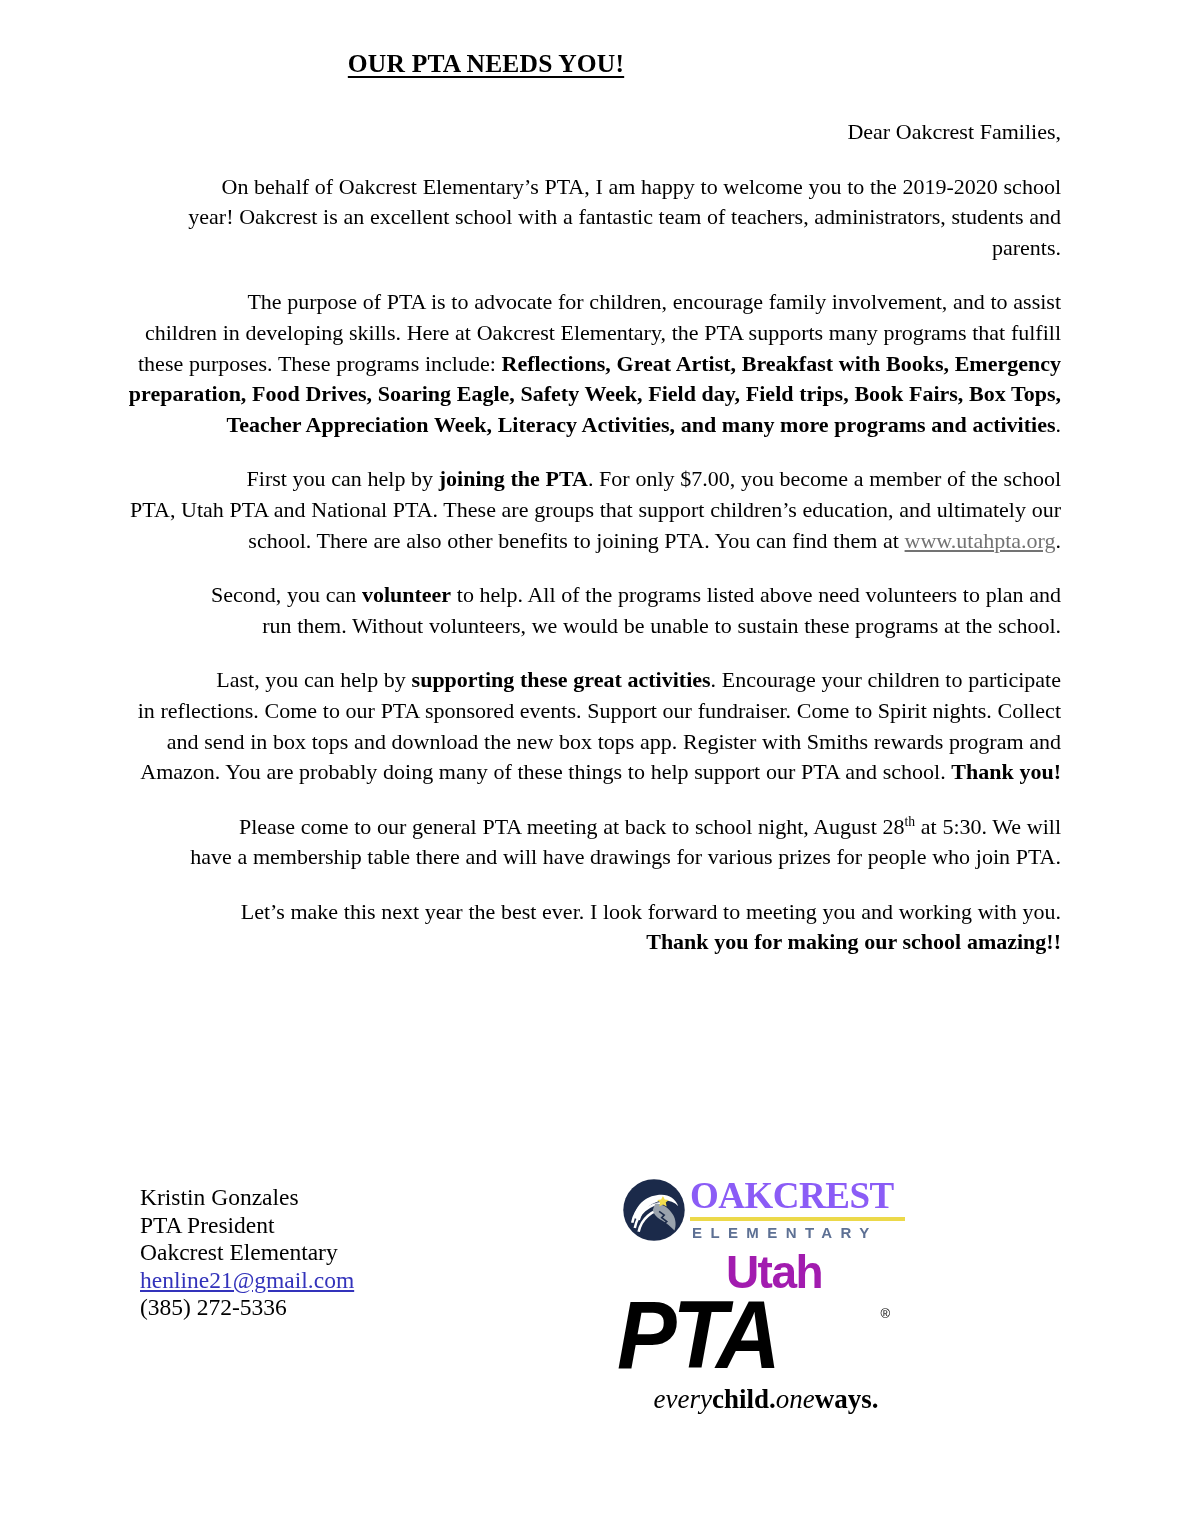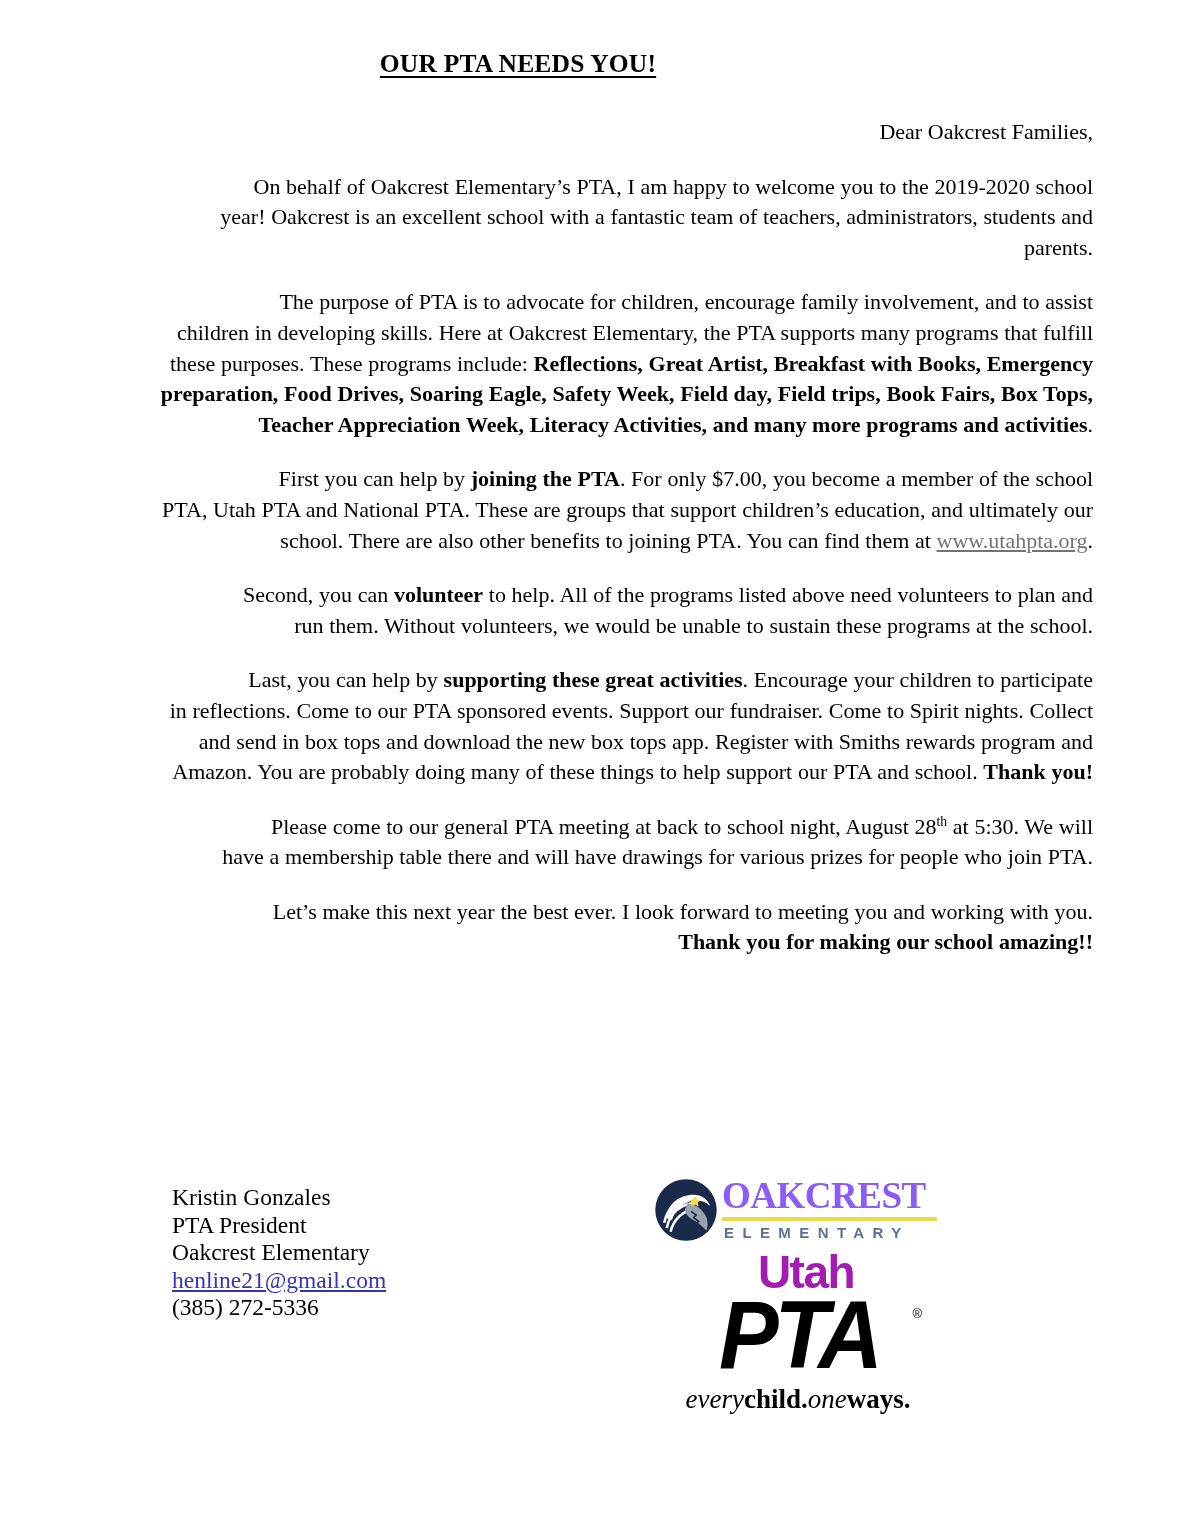--- a/index.html
+++ b/index.html
@@ -14,21 +14,20 @@
     color: #000000;
     position: relative;
     overflow: hidden;
   }
   .page {
     width: 972px;
     height: 1536px;
     box-sizing: border-box;
     padding: 0;
     position: relative;
-    margin-left: 32px;
   }
 
   
   .doc-title {
     text-align: center;
     font-weight: bold;
     font-size: 25.5px;
     letter-spacing: 0.2px;
     margin: 0;
     padding-top: 50px;
@@ -140,21 +139,20 @@
     font-size: 46px;
     letter-spacing: -1.5px;
     color: #a21caf;
     text-align: center;
     line-height: 44px;
     margin-top: 2px;
     padding-left: 20px;
   }
   .pta-word {
     position: relative;
-    text-align: center;
     padding-left: 6px;
     margin-top: -2px;
   }
   .pta-word .glyph {
     font-family: "Liberation Sans", "DejaVu Sans", sans-serif;
     font-weight: bold;
     font-style: italic;
     font-size: 86px;
     letter-spacing: -4px;
     color: #000;

